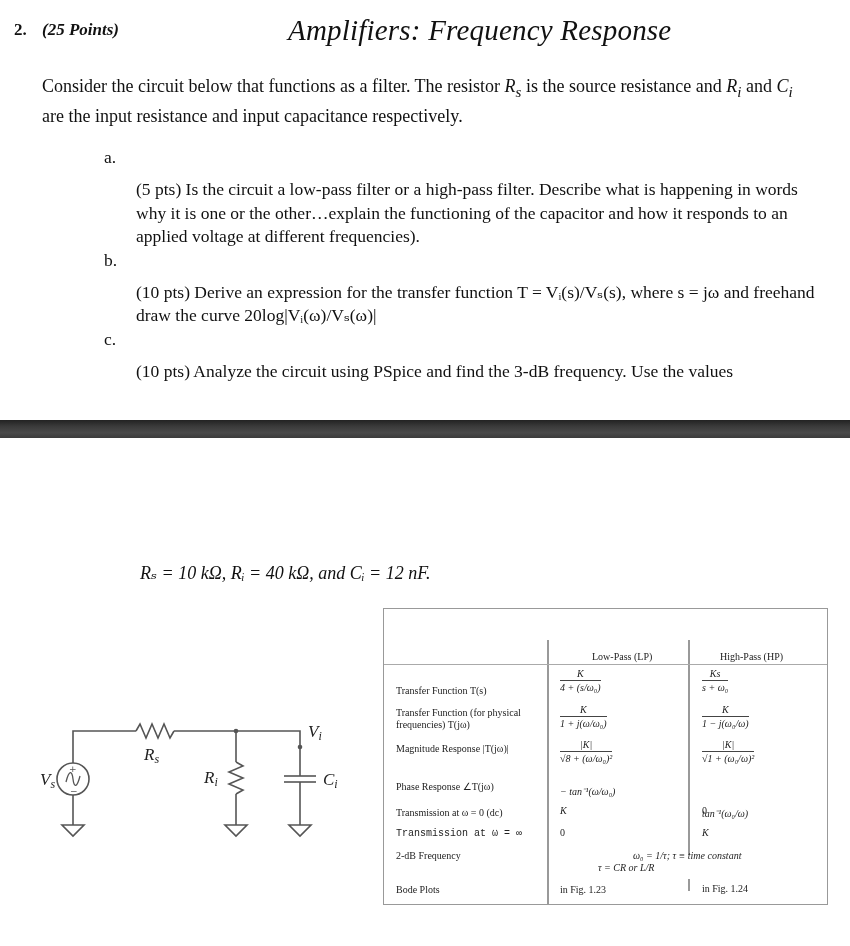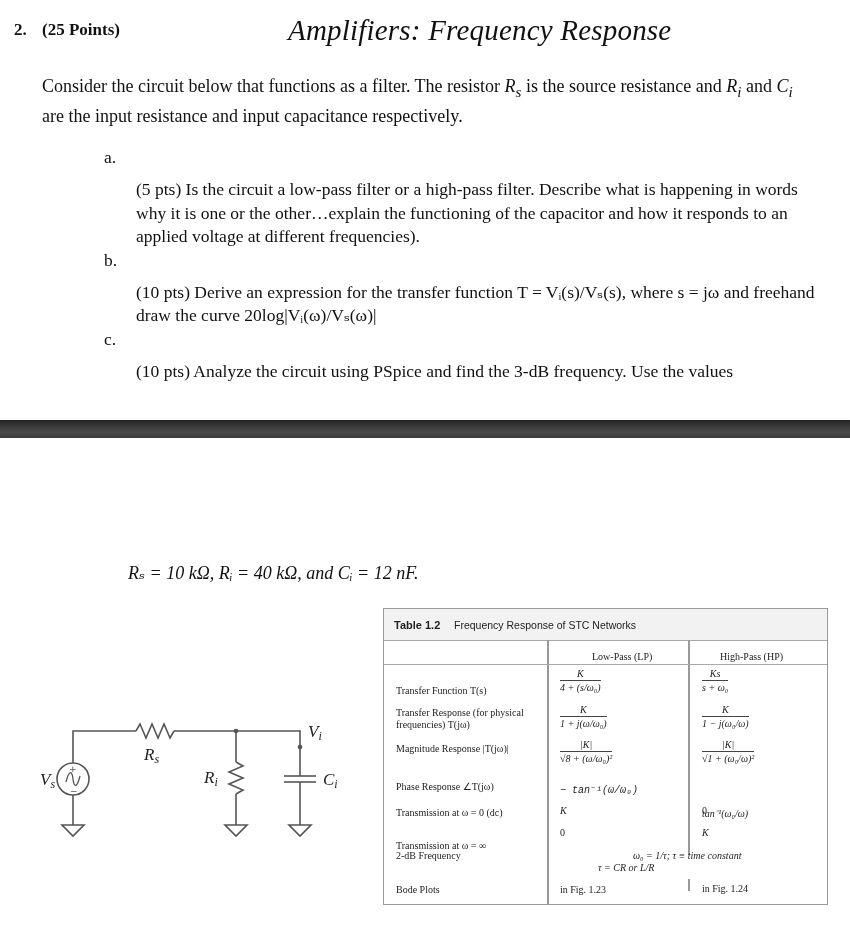--- a/index.html
+++ b/index.html
@@ -1,30 +1,30 @@
 <!DOCTYPE html>
 <html><head>
 <meta charset="utf-8">
 <style>
   html, body { margin: 0; padding: 0; background: #ffffff; }
   body { width: 850px; height: 946px; position: relative; overflow: hidden;
          font-family: "Liberation Serif", "DejaVu Serif", serif; color: #111; }
   .abs { position: absolute; }
   .heading-num { left: 14px; top: 20px; font-size: 17px; font-weight: bold; }
-  .heading-pts { left: 42px; top: 20px; font-size: 17px; font-weight: bold; }
+  .heading-pts { left: 42px; top: 20px; font-size: 17px; font-weight: bold; font-style: italic; }
   .heading-title { left: 288px; top: 14px; font-size: 29px; font-style: italic; letter-spacing: 0.2px; }
   .intro { left: 42px; top: 74px; width: 770px; font-size: 18px; line-height: 24px; }
   .m { font-style: italic; }
   .q-list { left: 104px; top: 146px; width: 720px; font-size: 17.5px; line-height: 23.5px; }
   .q-item { display: flex; }
   .q-letter { width: 32px; flex: none; }
   .q-text { flex: 1; margin-top: 32px; }
   .sep-bar { left: 0; top: 420px; width: 850px; height: 18px;
              background: linear-gradient(#222 0%, #3a3a3a 35%, #4a4a4a 70%, #3c3c3c 100%); }
-  .values { left: 128px; top: 562px; font-size: 18px; }
+  .values { left: 140px; top: 562px; font-size: 18px; }
   
   .tbl { left: 383px; top: 608px; width: 445px; height: 297px; border: 1.5px solid #999;
          box-sizing: border-box; font-family: "Liberation Serif", serif; font-size: 10px; color: #222; }
   .tbl-cap { position: absolute; left: 0; top: 0; width: 100%; height: 31px; background: #f2f2f2;
              border-bottom: 1.5px solid #aaa; font-family: "Liberation Sans", sans-serif; font-size: 10.5px; }
   .tbl-cap .num { position: absolute; left: 10px; top: 10px; font-weight: bold; font-size: 11px; }
   .tbl-cap .ttl { position: absolute; left: 70px; top: 10px; }
   .vline { position: absolute; width: 1.5px; background: #999; }
   .hline { position: absolute; height: 1px; background: #aaa; }
   .cell { position: absolute; white-space: nowrap; }
@@ -94,55 +94,51 @@
   <g font-family="Liberation Serif, serif" font-style="italic" font-size="17" fill="#222">
     <text x="20" y="95">V<tspan font-size="12" dy="3">s</tspan></text>
     <text x="124" y="70">R<tspan font-size="12" dy="3">s</tspan></text>
     <text x="184" y="93">R<tspan font-size="12" dy="3">i</tspan></text>
     <text x="303" y="95">C<tspan font-size="12" dy="3">i</tspan></text>
     <text x="288" y="47">V<tspan font-size="12" dy="3">i</tspan></text>
   </g>
 </svg>
 
 <div class="abs tbl">
-  <div class="tbl-cap">
-    <span class="num">Table 1.2</span>
-    <span class="ttl">Frequency Response of STC Networks</span>
-  </div>
   <div class="vline" style="left:163px; top:31px; height:264px;"></div>
   <div class="vline" style="left:304px; top:31px; height:215px;"></div>
   <div class="vline" style="left:304px; top:270px; height:12px;"></div>
   <div class="hline" style="left:0; top:55px; width:100%;"></div>
 
   <div class="cell" style="left:208px; top:42px;">Low-Pass (LP)</div>
   <div class="cell" style="left:336px; top:42px;">High-Pass (HP)</div>
 
   <div class="cell" style="left:12px; top:76px;">Transfer Function T(s)</div>
-  <div class="cell" style="left:12px; top:98px;">Transfer Response (for physical</div>
+  <div class="cell" style="left:12px; top:98px;">Transfer Function (for physical</div>
   <div class="cell" style="left:12px; top:110px;">frequencies) T(jω)</div>
   <div class="cell" style="left:12px; top:134px;">Magnitude Response |T(jω)|</div>
   <div class="cell" style="left:12px; top:172px;">Phase Response ∠T(jω)</div>
   <div class="cell" style="left:12px; top:198px;">Transmission at ω = 0 (dc)</div>
-  <div class="cell" style="left:12px; top:231px;">Transmission at ω = ∞</div>
+  <div class="cell" style="left:12px; top:219px;font-family:Liberation Mono, monospace;">Transmission at ω = ∞</div>
   <div class="cell" style="left:12px; top:241px;">2-dB Frequency</div>
   <div class="cell" style="left:12px; top:275px;">Bode Plots</div>
 
   <div class="frac" style="left:176px; top:59px;">
       <span class="num">K</span>
       <span class="den">4 + (s/ω₀)</span>
     </div>
   <div class="frac" style="left:176px; top:95px;">
       <span class="num">K</span>
       <span class="den">1 + j(ω/ω₀)</span>
     </div>
   <div class="frac" style="left:176px; top:130px;">
       <span class="num">|K|</span>
       <span class="den">√8 + (ω/ω₀)²</span>
     </div>
-  <div class="cell m" style="left:176px; top:175px;font-family:Liberation Mono, monospace;">− tan⁻¹(ω/ω₀)</div>
+  <div class="cell m" style="left:176px; top:175px;">− tan⁻¹(ω/ω₀)</div>
   <div class="cell m" style="left:176px; top:196px;">K</div>
   <div class="cell" style="left:176px; top:218px;">0</div>
   <div class="cell" style="left:176px; top:275px;">in Fig. 1.23</div>
 
   <div class="frac" style="left:318px; top:59px;">
       <span class="num">Ks</span>
       <span class="den">s + ω₀</span>
     </div>
   <div class="frac" style="left:318px; top:95px;">
       <span class="num">K</span>

